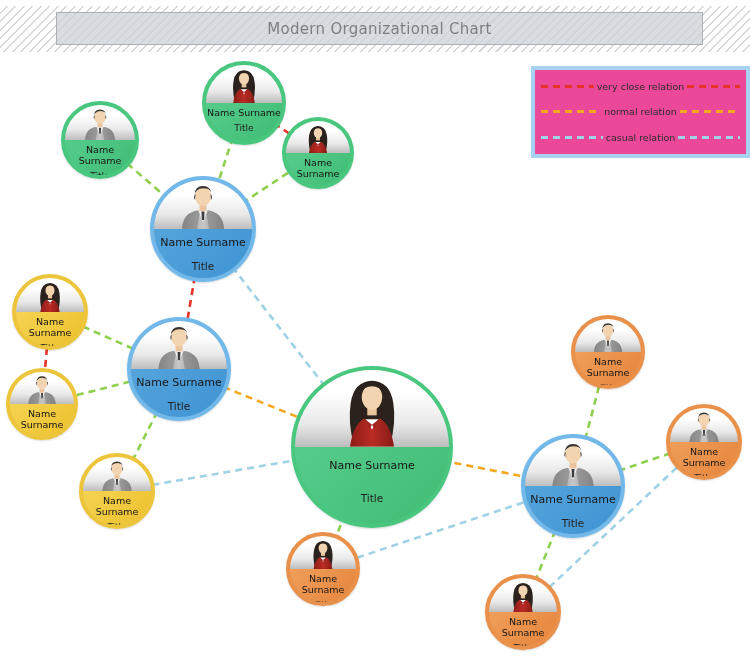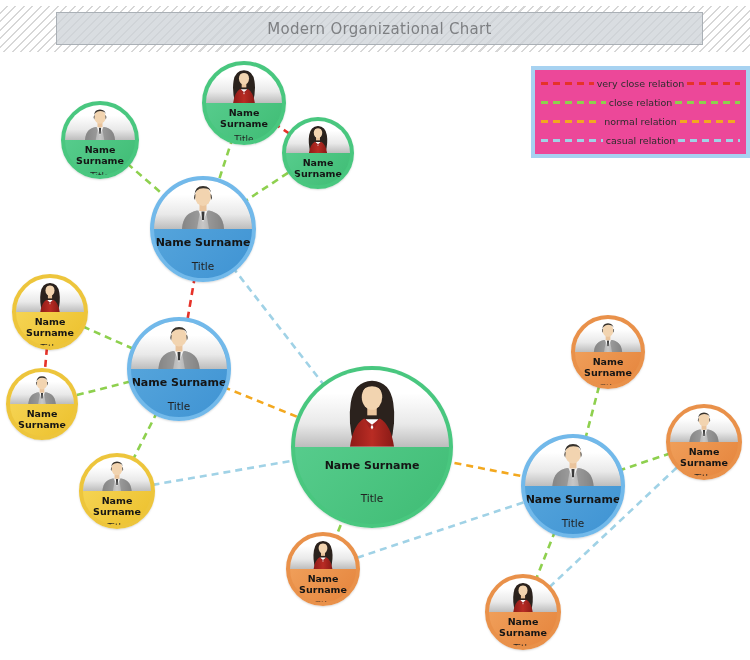--- a/index.html
+++ b/index.html
@@ -26,21 +26,21 @@
   #edges{position:absolute;left:0;top:0;}
 
   
   .node{position:absolute;border-radius:50%;border:4px solid #999;
     box-sizing:border-box;overflow:hidden;cursor:pointer;
     box-shadow:0 1px 2px rgba(0,0,0,0.15);}
   .photo{position:absolute;left:0;top:0;width:100%;height:50%;
     background:linear-gradient(#ffffff 30%,#e9e9e9 70%,#bdbdbd 100%);}
   .photo svg{position:absolute;bottom:0;left:50%;transform:translateX(-50%);height:92%;}
   .labels{position:absolute;left:0;top:50%;width:100%;text-align:center;}
-  .nm{font-weight:bold;color:#151515;}
+  .nm{font-weight:normal;color:#151515;}
   .tt{color:#222;}
   .node.sm .nm{font-size:9.5px;margin-top:4px;}
   .node.sm .tt{font-size:9px;margin-top:5px;}
   .node.md .nm{font-size:11px;margin-top:7px;}
   .node.md .tt{font-size:10.5px;margin-top:11px;}
   .node.lg .nm{font-size:11px;margin-top:12px;}
   .node.lg .tt{font-size:10.5px;margin-top:20px;}
   #avatar-defs{position:absolute;width:0;height:0;}
 </style>
 </head>
@@ -268,25 +268,20 @@
     </div>
   </div>
 
 <div class="legend" id="legend">
     <div class="legend-row">
       <span class="legend-dash" style="background:repeating-linear-gradient(90deg,#e63229 0 7px,transparent 7px 12px)"></span>
       <span class="legend-label">very close relation</span>
       <span class="legend-dash" style="background:repeating-linear-gradient(90deg,#e63229 0 7px,transparent 7px 12px)"></span>
     </div>
     <div class="legend-row">
-      <span class="legend-dash" style="background:repeating-linear-gradient(90deg,#8ed04e 0 7px,transparent 7px 12px)"></span>
-      <span class="legend-label">close relation</span>
-      <span class="legend-dash" style="background:repeating-linear-gradient(90deg,#8ed04e 0 7px,transparent 7px 12px)"></span>
-    </div>
-    <div class="legend-row">
       <span class="legend-dash" style="background:repeating-linear-gradient(90deg,#f3a81f 0 7px,transparent 7px 12px)"></span>
       <span class="legend-label">normal relation</span>
       <span class="legend-dash" style="background:repeating-linear-gradient(90deg,#f3a81f 0 7px,transparent 7px 12px)"></span>
     </div>
     <div class="legend-row">
       <span class="legend-dash" style="background:repeating-linear-gradient(90deg,#a0d2e6 0 7px,transparent 7px 12px)"></span>
       <span class="legend-label">casual relation</span>
       <span class="legend-dash" style="background:repeating-linear-gradient(90deg,#a0d2e6 0 7px,transparent 7px 12px)"></span>
     </div>
   </div>

